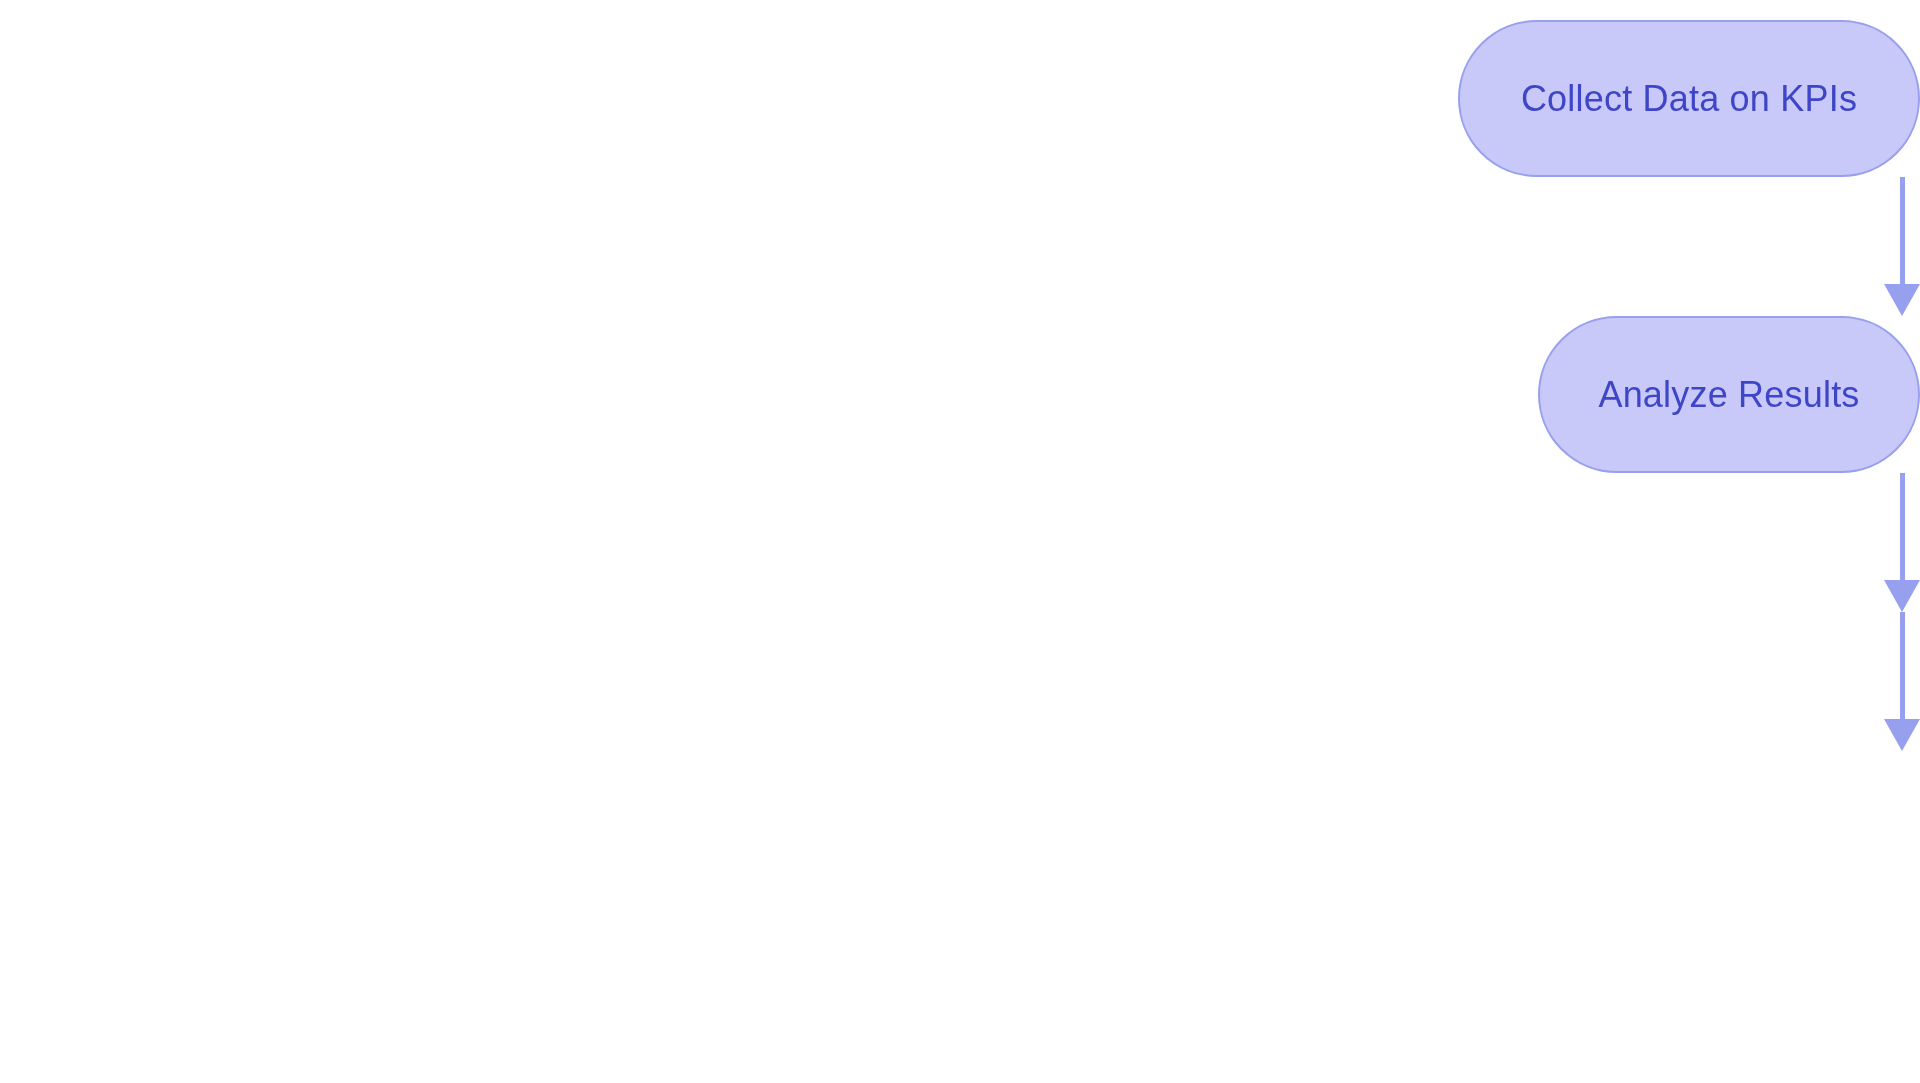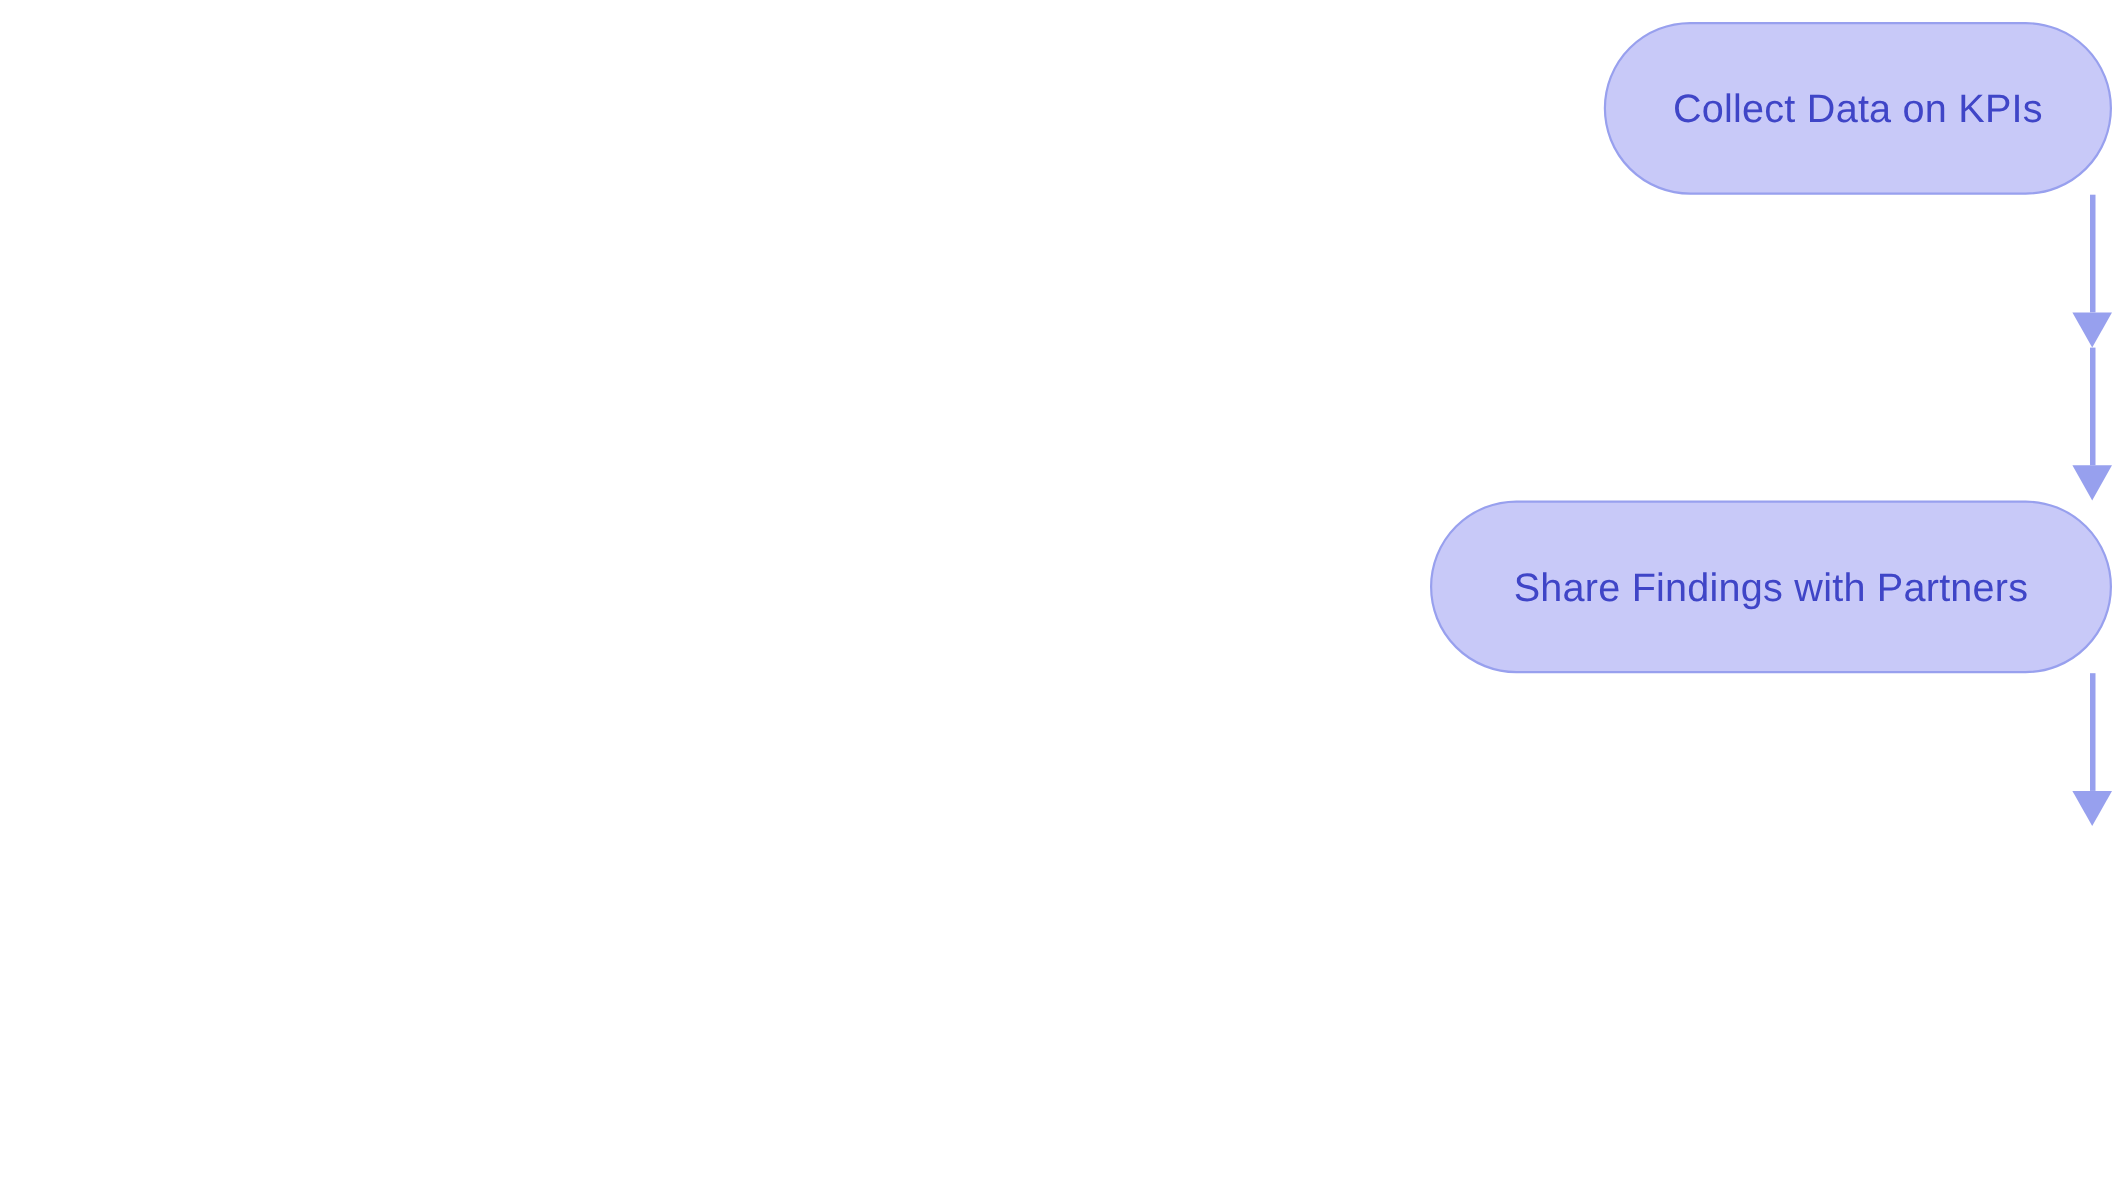--- a/index.html
+++ b/index.html
@@ -70,29 +70,29 @@
 
   <div class="flow-node node-w1">
     <span class="node-label">Collect Data on KPIs</span>
   </div>
 
   <div class="connector">
     <div class="arrow-line"></div>
     <div class="arrow-head"></div>
   </div>
 
+  <div class="flow-node node-w2">
+    <span class="node-label">Analyze Results</span>
+  </div>
 
   <div class="connector">
     <div class="arrow-line"></div>
     <div class="arrow-head"></div>
   </div>
 
-  <div class="flow-node node-w3">
-    <span class="node-label">Share Findings with Partners</span>
-  </div>
 
   <div class="connector">
     <div class="arrow-line"></div>
     <div class="arrow-head"></div>
   </div>
 
 
 </div>
 
 </body></html>

